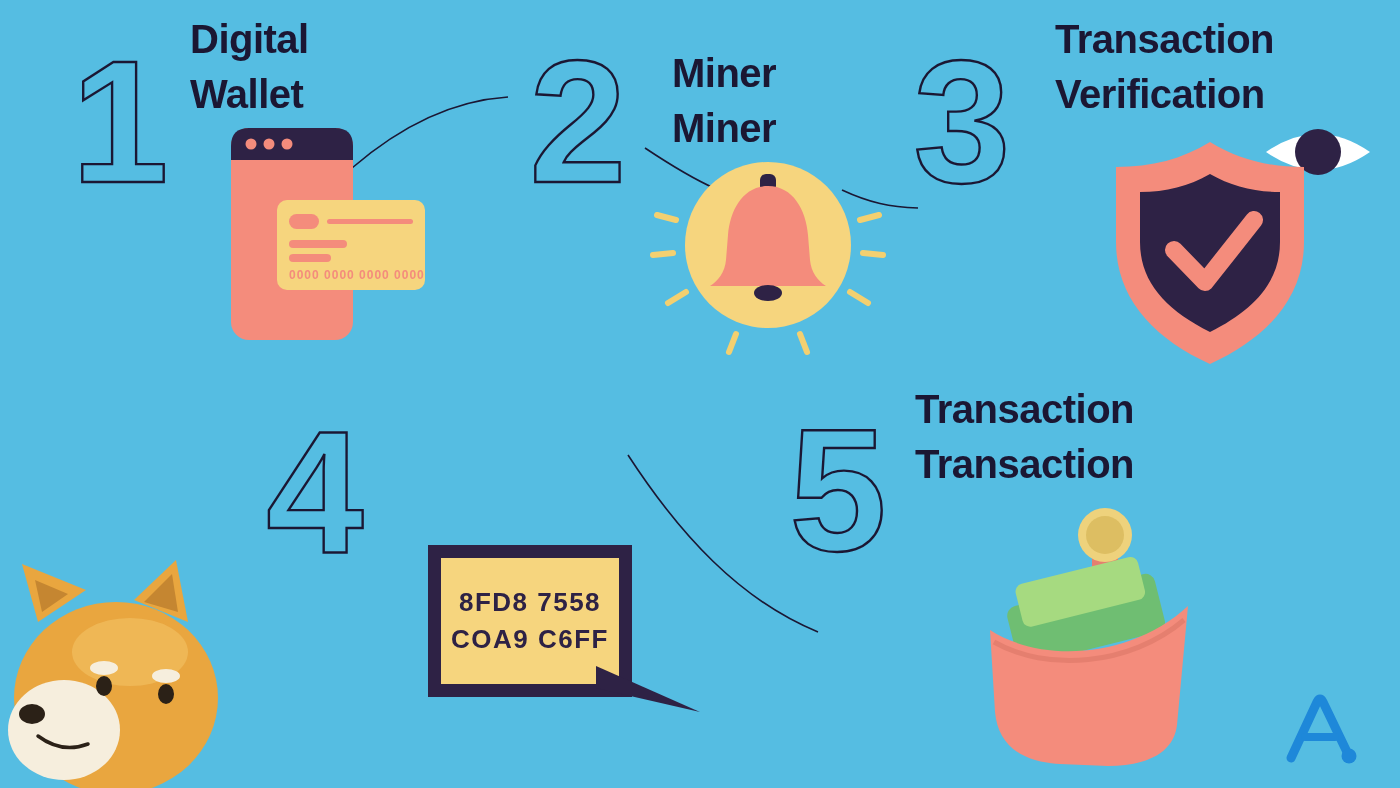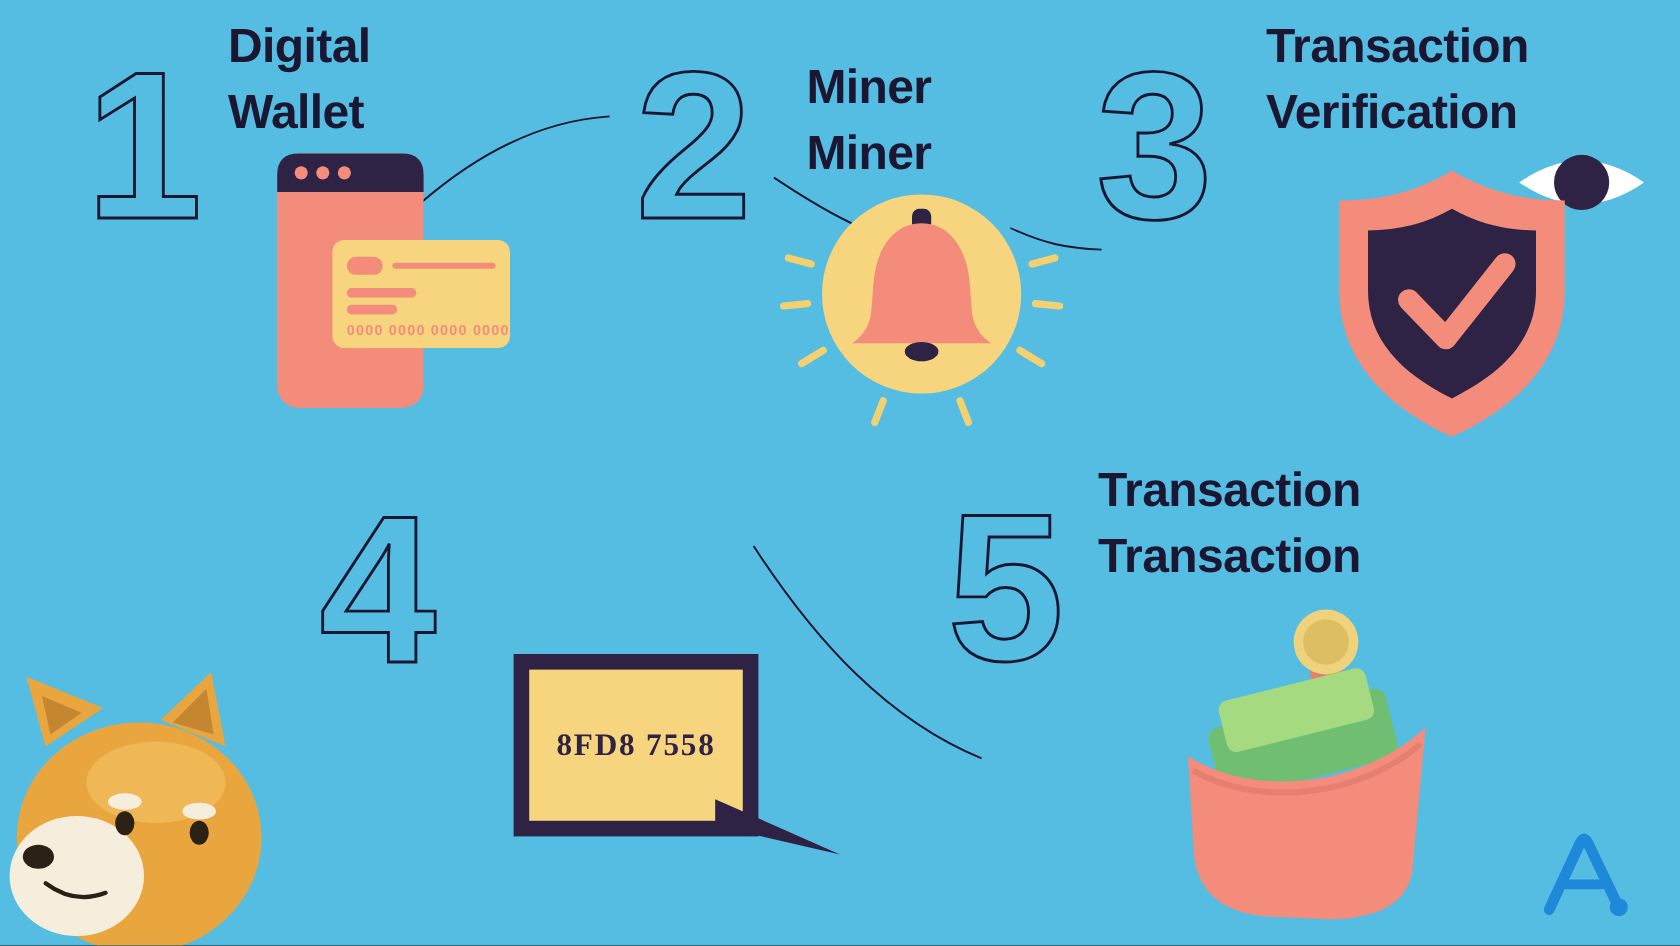--- a/index.html
+++ b/index.html
@@ -23,21 +23,21 @@
   .connectors path { fill:none; stroke:#1B1733; stroke-width:1.6; }
   .hash-box {
     position:absolute; left:428px; top:545px; width:204px; height:152px;
     background:#2E2245; padding:13px;
   }
   .hash-screen {
     width:100%; height:100%; background:#F6D57E;
     display:flex; flex-direction:column; align-items:center; justify-content:center; gap:6px;
   }
   .hash-line {
-    font-weight:700; font-size:26px; color:#2E2245; letter-spacing:1.5px;font-family:Liberation Serif, serif;
+    font-weight:700; font-size:26px; color:#2E2245; letter-spacing:1.5px;
   }
   .icon-svg { position:absolute; overflow:visible; }
 </style>
 </head>
 <body>
 
 <div class="canvas">
 
   <svg class="connectors" viewBox="0 0 1400 788">
     <path d="M352,168 C410,118 462,100 508,97"></path>
@@ -105,20 +105,21 @@
     <path d="M102,62 C123,74 146,80 172,80 L172,130 C172,170 146,198 102,220 C58,198 32,170 32,130 L32,80 C58,80 81,74 102,62 Z" fill="#2E2245"></path>
     <path d="M66,138 L97,170 L146,108" stroke="#F48C7C" stroke-width="18" stroke-linecap="round" stroke-linejoin="round" fill="none"></path>
   </svg>
 
   <svg class="num-svg" style="left:215px; top:367px;" width="200" height="210">
     <text x="100" y="185">4</text>
   </svg>
   <div class="hash-box">
     <div class="hash-screen">
       <div class="hash-line">8FD8 7558</div>
+      <div class="hash-line">COA9 C6FF</div>
     </div>
   </div>
   <svg class="icon-svg" style="left:596px; top:666px;" width="110" height="52" viewBox="0 0 110 52">
     <polygon points="0,0 104,46 30,29 0,22" fill="#2E2245"></polygon>
   </svg>
 
   <svg class="num-svg" style="left:738px; top:365px;" width="200" height="210">
     <text x="100" y="185">5</text>
   </svg>
   <div class="step-title" style="left:915px; top:382px;">

